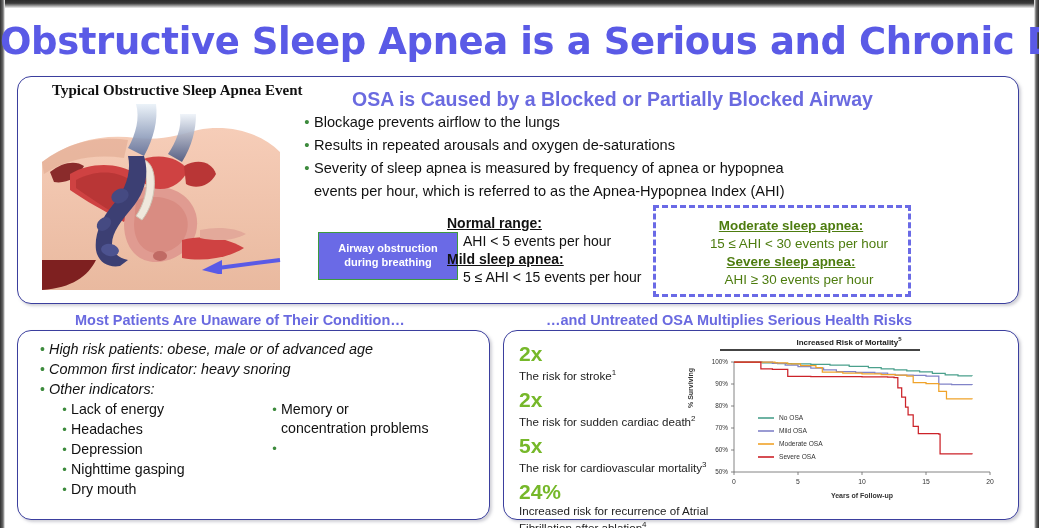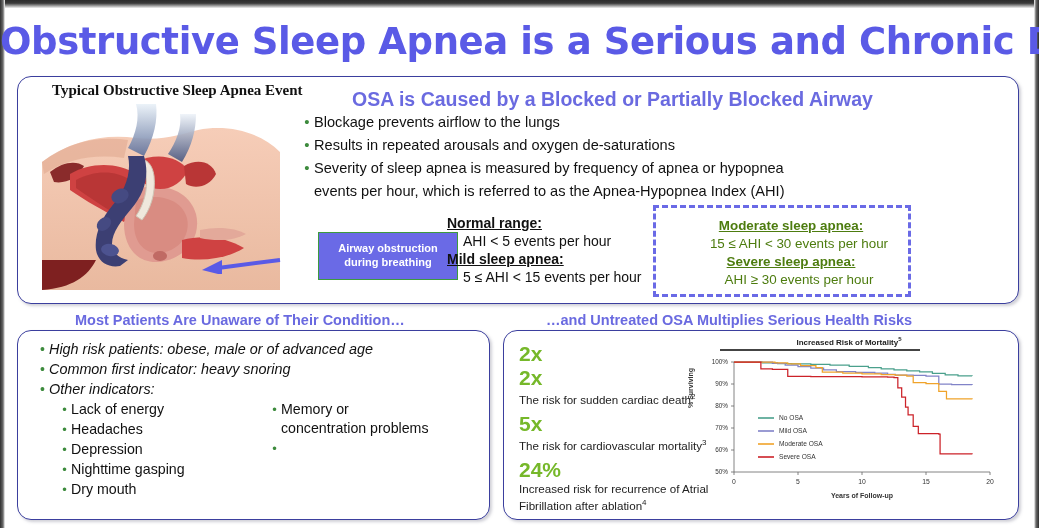--- a/index.html
+++ b/index.html
@@ -302,20 +302,21 @@
         <span class="sub-dot">•</span>
       </div>
     </div>
   </div>
 
   <div class="section-heading" id="heading-right">…and Untreated OSA Multiplies Serious Health Risks</div>
   <div class="panel" id="panel-right"></div>
 
   <div id="stats">
       <div class="stat-num">2x</div>
+      <div class="stat-lbl">The risk for stroke<sup>1</sup></div>
       <div class="stat-num">2x</div>
       <div class="stat-lbl">The risk for sudden cardiac death<sup>2</sup></div>
       <div class="stat-num">5x</div>
       <div class="stat-lbl">The risk for cardiovascular mortality<sup>3</sup></div>
       <div class="stat-num">24%</div>
       <div class="stat-lbl">Increased risk for recurrence of Atrial Fibrillation after ablation<sup>4</sup></div>
     </div>
 
   <div id="chart">
     <div id="chart-title">

